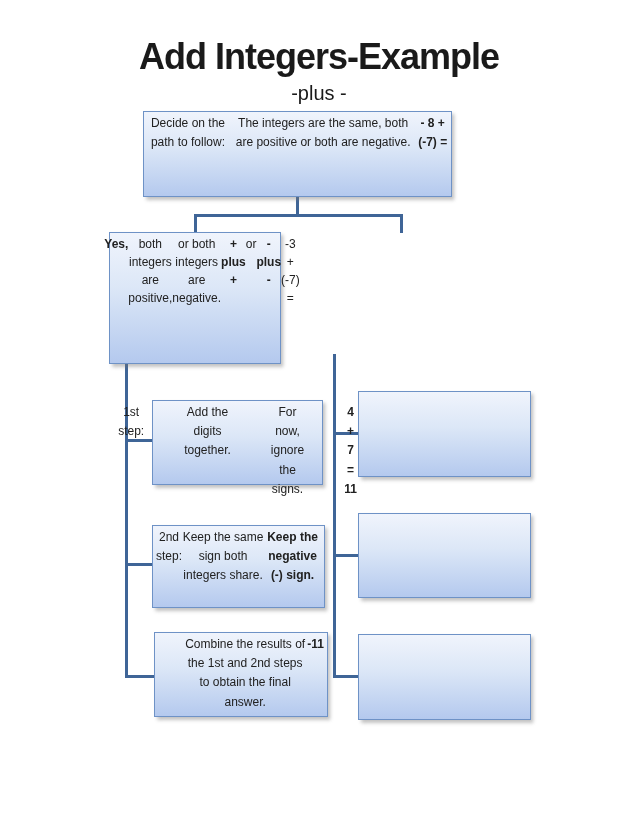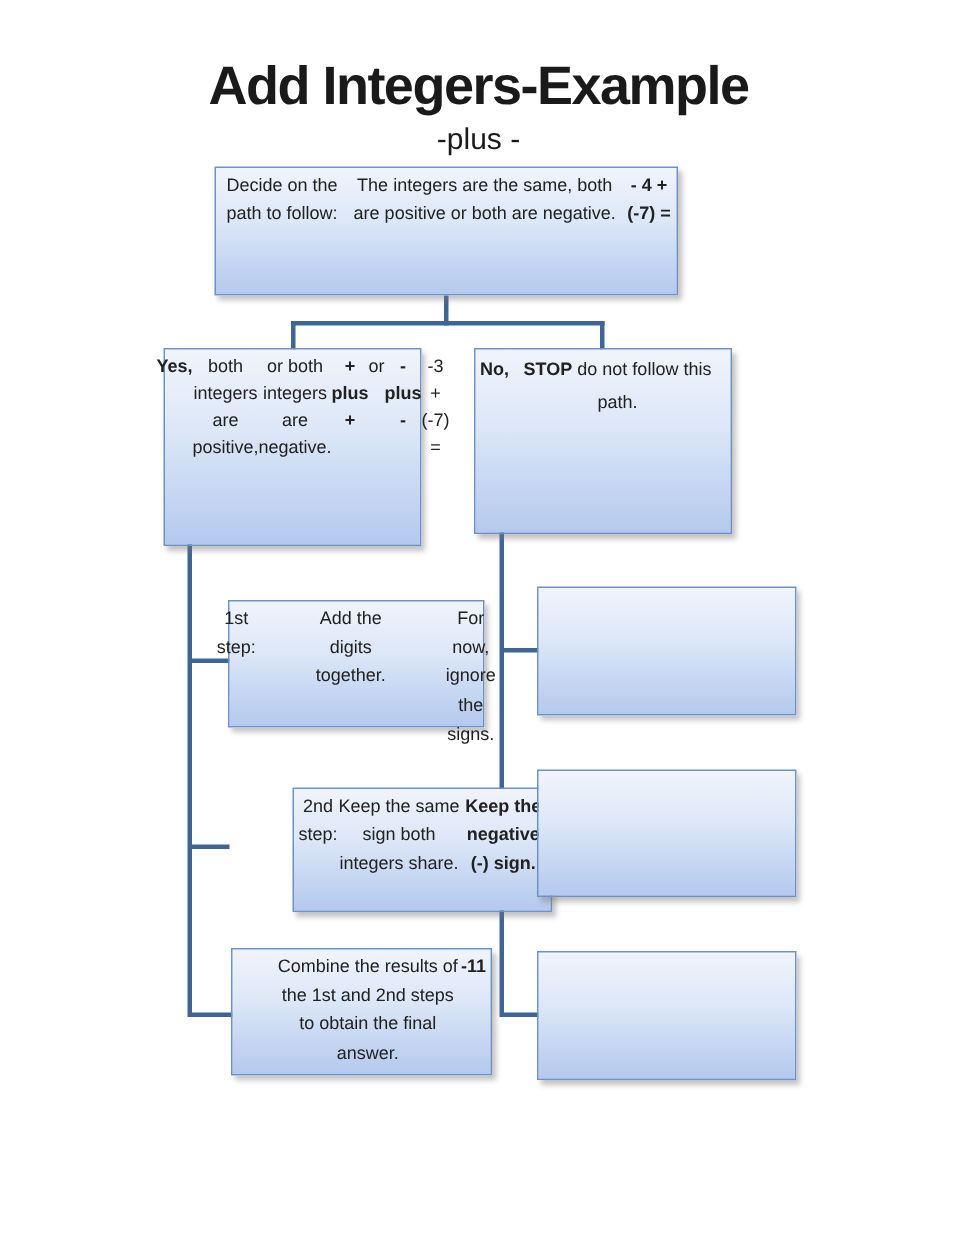--- a/index.html
+++ b/index.html
@@ -38,45 +38,42 @@
   <div class="conn" style="left:126px;top:439px;width:27px;height:3px;"></div>
   <div class="conn" style="left:126px;top:563px;width:27px;height:3px;"></div>
   <div class="conn" style="left:126px;top:675px;width:29px;height:3px;"></div>
   <div class="conn" style="left:334px;top:432px;width:25px;height:3px;"></div>
   <div class="conn" style="left:334px;top:554px;width:25px;height:3px;"></div>
   <div class="conn" style="left:334px;top:675px;width:25px;height:3px;"></div>
 
   <div class="fbox decide" style="left:143px;top:111px;width:309px;height:86px;">
       <div class="box-line"><span>Decide on the path to follow:</span></div>
       <div class="box-line"><span>The integers are the same, both are positive or both are negative.</span></div>
-      <div class="box-line"><span class="b">- 4 + (-7) =</span></div>
+      <div class="box-line"><span class="b">- 8 + (-7) =</span></div>
     </div>
 
   <div class="fbox yes" style="left:109px;top:232px;width:172px;height:132px;padding-left:17px;">
       <div class="box-line"><span class="b">Yes,</span></div>
       <div class="box-line"><span>both integers are positive,</span></div>
       <div class="box-line"><span>or both integers are negative.</span></div>
       <div class="box-line"><span class="b">+ plus +</span></div>
       <div class="box-line"><span>or</span></div>
       <div class="box-line"><span class="b">- plus -</span></div>
       <div class="box-line"><span>-3 + (-7) =</span></div>
     </div>
 
-  <div class="fbox no" style="left:316px;top:232px;width:172px;height:124px;">
-      <div class="box-line"><span class="b">No,</span></div>
-      <div class="box-line"><span class="b">STOP</span><span> do not follow this path.</span></div>
-    </div>
 
   <div class="fbox" style="left:152px;top:400px;width:171px;height:85px;gap:40px;">
       <div class="box-line"><span>1st step:</span></div>
       <div class="box-line"><span>Add the digits together.</span></div>
       <div class="box-line"><span>For now, ignore the signs.</span></div>
+      <div class="box-line"><span class="b">4 + 7 = 11</span></div>
     </div>
 
-  <div class="fbox" style="left:152px;top:525px;width:173px;height:83px;margin-left:43px;">
+  <div class="fbox" style="left:152px;top:525px;width:173px;height:83px;">
       <div class="box-line"><span>2nd step:</span></div>
       <div class="box-line"><span>Keep the same sign both integers share.</span></div>
       <div class="box-line"><span class="b">Keep the negative (-) sign.</span></div>
     </div>
 
   <div class="fbox" style="left:154px;top:632px;width:174px;height:85px;padding-left:28px;">
       <div class="box-line"><span>Combine the results of the 1st and 2nd steps to obtain the final answer.</span></div>
       <div class="box-line"><span class="b">-11</span></div>
     </div>
 

